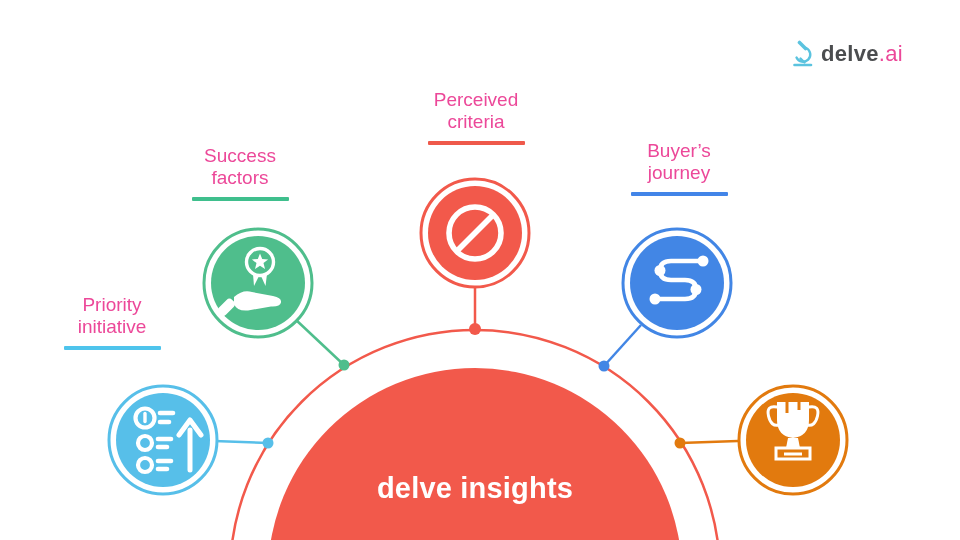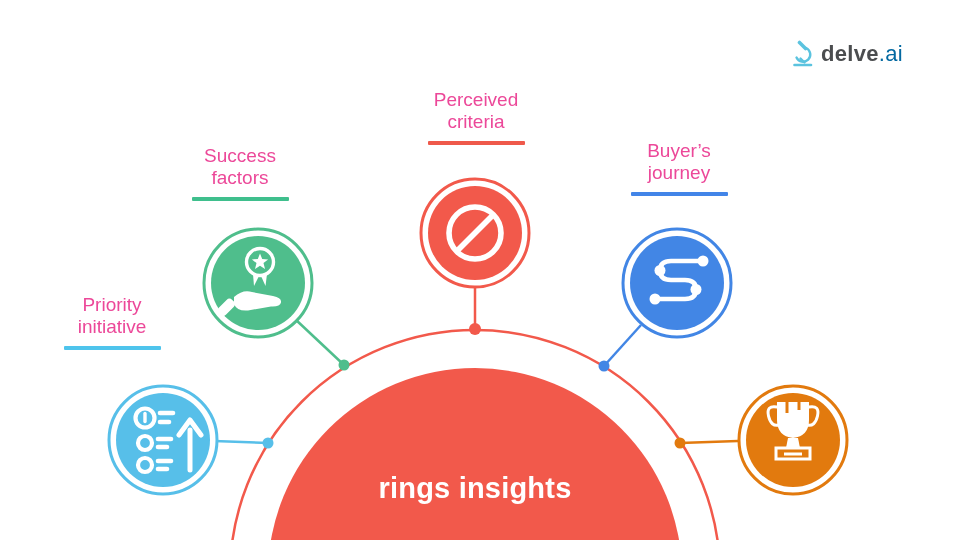--- a/index.html
+++ b/index.html
@@ -7,21 +7,21 @@
           font-family:"Liberation Sans",sans-serif;}
   .diagram{position:absolute;left:0;top:0;}
   .label{position:absolute;width:150px;text-align:center;font-size:19px;line-height:21.5px;
          color:#ec4899;}
   .underline{width:97px;height:4px;margin:9px auto 0;border-radius:1px;}
   .center-title{position:absolute;left:275px;top:428px;width:400px;text-align:center;
                 color:#ffffff;font-size:29px;font-weight:700;line-height:40px;letter-spacing:.2px;}
   .logo{position:absolute;left:791px;top:40px;display:flex;align-items:center;gap:6px;}
   .logo-text{font-size:22px;letter-spacing:.3px;}
   .logo-brand{color:#4b4d4f;font-weight:bold;}
-  .logo-tld{color:#0369a1;}
+  .logo-tld{color:#ec4899;}
 </style>
 </head>
 <body>
 
 <div class="canvas">
 
   <svg class="diagram" width="960" height="540" viewBox="0 0 960 540">
 
     <circle cx="475" cy="575" r="245" fill="none" stroke-width="2.5" stroke="#f2594b"></circle>
 
@@ -145,21 +145,21 @@
     <div>
       <span>Buyer’s</span><br>
       <span>journey</span>
     </div>
     <div class="underline" style="background-color: rgb(66, 133, 232);"></div>
   </div>
 
 
   <div class="center-title">
     <br>
-    <span>rings insights</span>
+    <span>delve insights</span>
   </div>
 
   <div class="logo">
     <svg width="24" height="28" viewBox="0 0 24 28">
       <g fill="none" stroke-linecap="round" stroke="#5bc3df">
         <path d="M8.5 2.5 L14.5 8.5" stroke-width="3.6"></path>
         <path d="M15 8 a7.2 7.2 0 1 1 -9.5 9.5" stroke-width="2.4"></path>
         <path d="M9.5 18.5 L13.5 22.5" stroke-width="2.4"></path>
         <path d="M3.5 25 L20 25" stroke-width="2.6"></path>
       </g>

